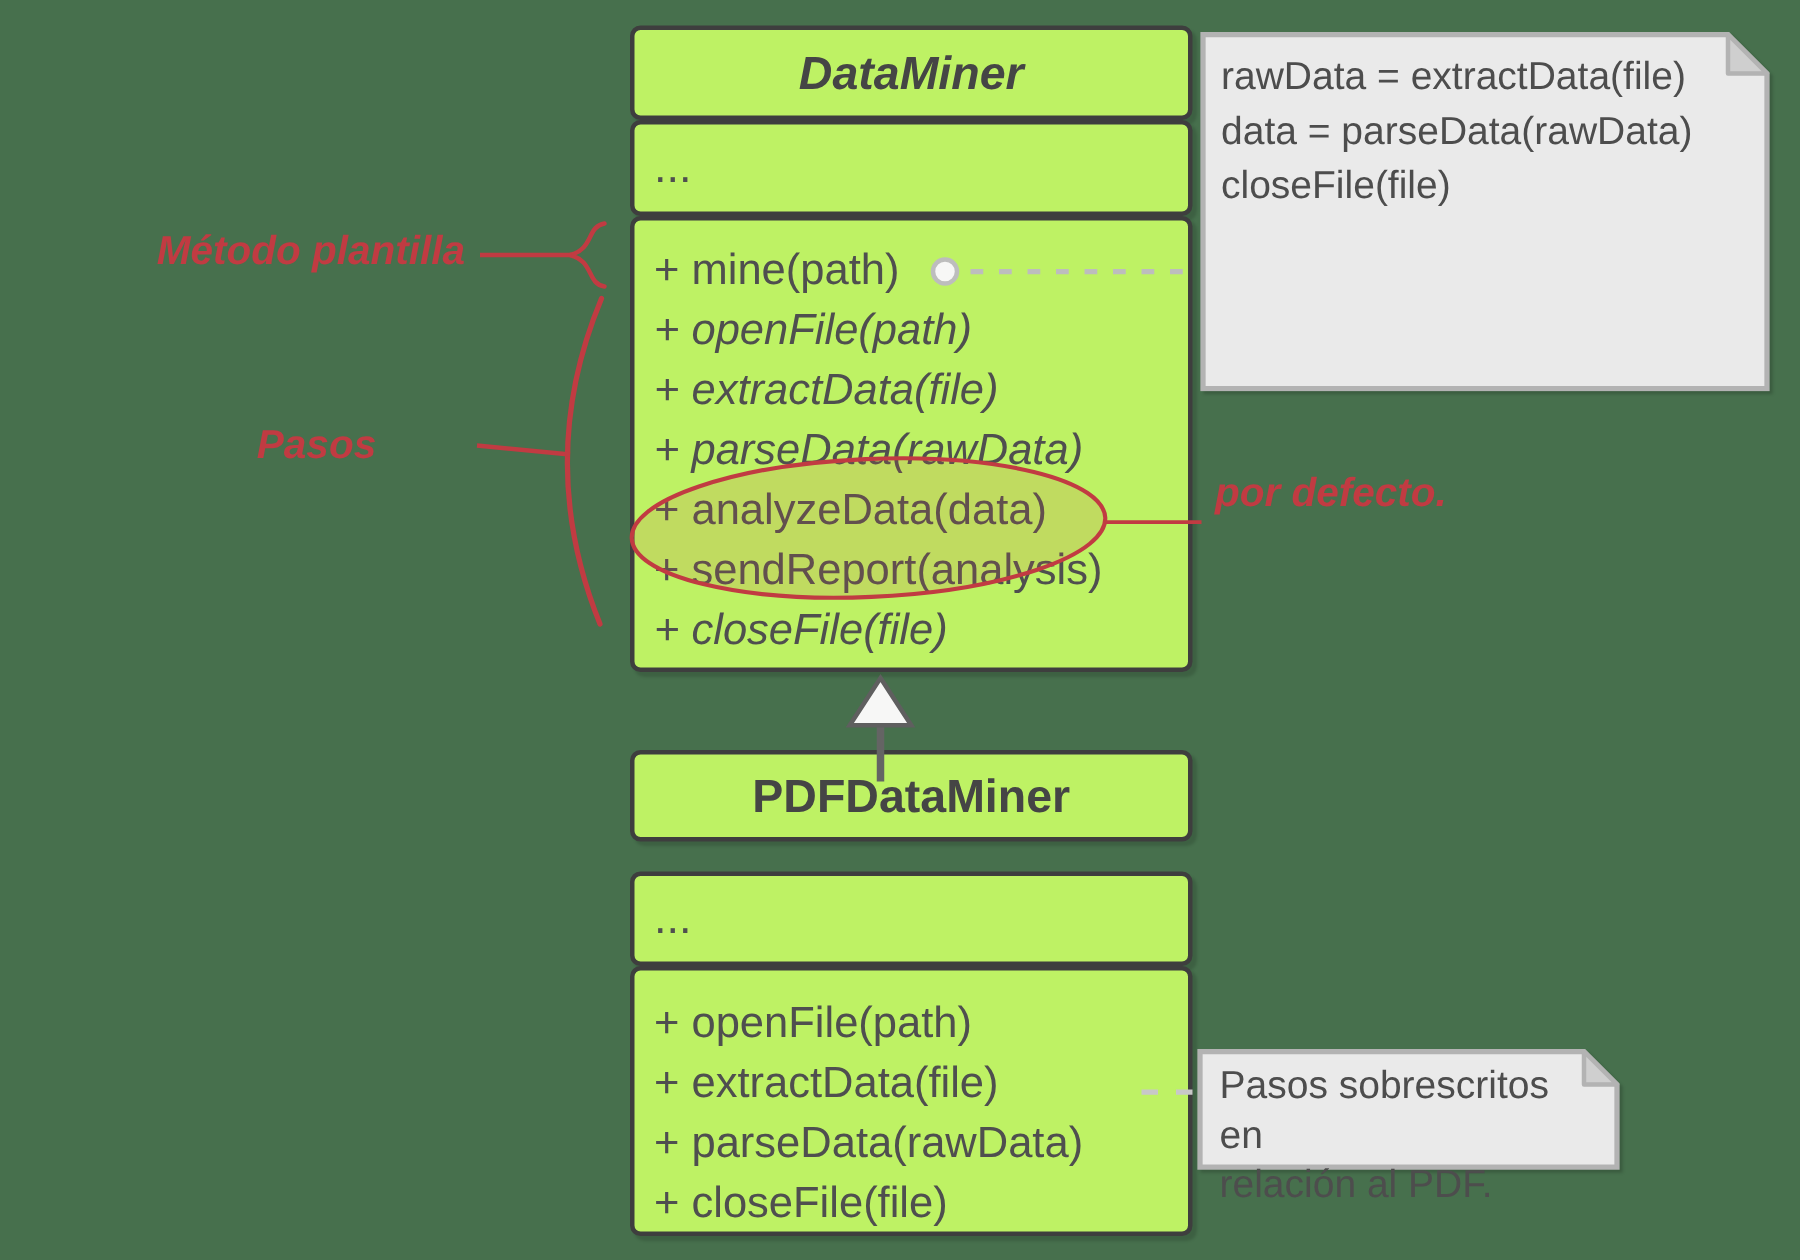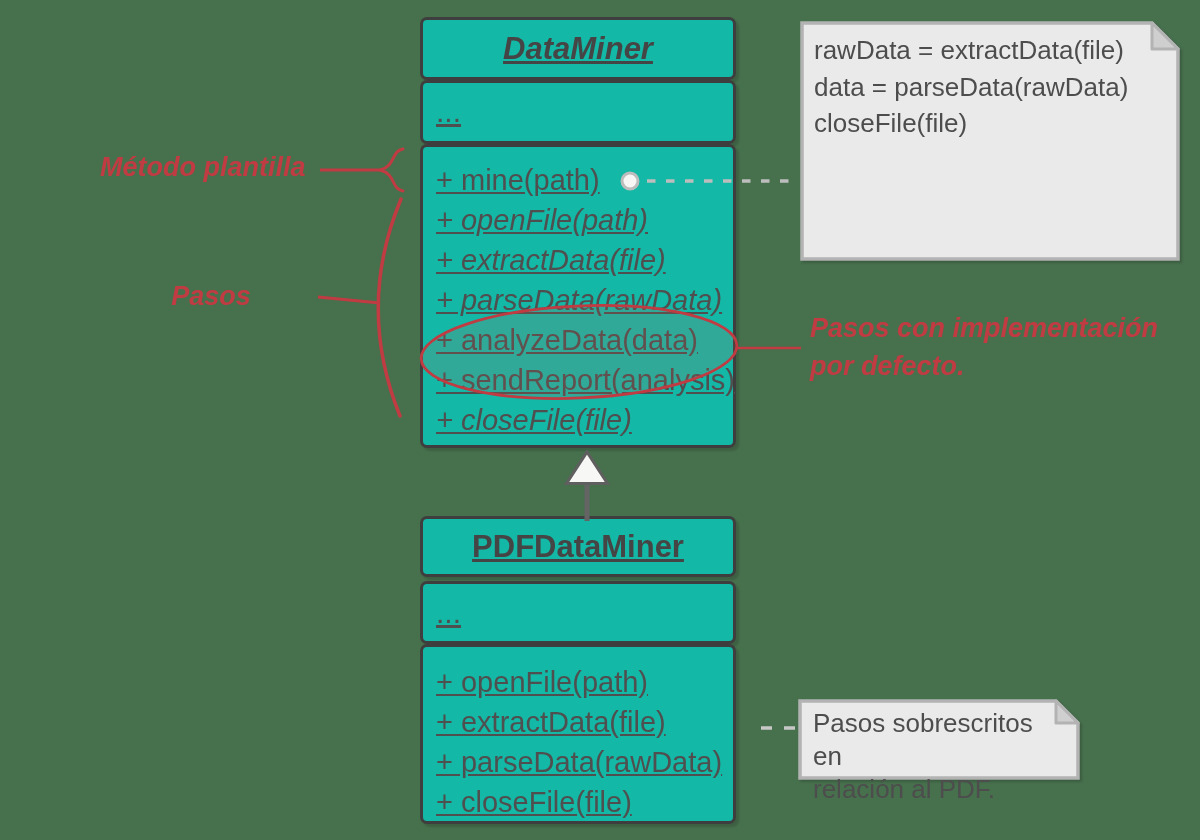--- a/index.html
+++ b/index.html
@@ -3,24 +3,23 @@
 <meta charset="utf-8">
 <style>
   html,body { margin:0; padding:0; }
   .stage {
     position:relative; width:1200px; height:840px;
     background:#47704d; overflow:hidden;
     font-family:"Liberation Sans", sans-serif;
   }
   
   .sec {
-    position:absolute; left:420px; width:316px; box-sizing:border-box;
-    background:#14b8a6; border:3px solid #3e3e3e; border-radius:7px;
+    position:absolute; left:420px; width:375px; box-sizing:border-box;
+    background:#bef264; border:3px solid #3e3e3e; border-radius:7px;
     box-shadow:3px 3px 2px rgba(0,0,0,0.14);
-    text-decoration:underline;
   }
   .cls-title {
     display:flex; align-items:center; justify-content:center;
     font-size:31px; font-weight:bold; color:#454545;
   }
   .cls-title.italic { font-style:italic; }
   .cls-ellipsis {
     display:flex; align-items:center;
     padding-left:13px; font-size:30px; color:#4f4f4f;
   }
@@ -34,21 +33,21 @@
   .note .note-text { position:relative; color:#4d4d4d; }
   .note-code { left:800px; top:21px; width:380px; height:240px; }
   .note-code .note-text { padding:11px 0 0 14px; font-size:26px; line-height:36.5px; }
   .note-pdf { left:798px; top:699px; width:263px; height:81px; }
   .note-pdf .note-text { padding:8px 0 0 15px; font-size:26px; line-height:33px; }
   
   .red-label {
     position:absolute; color:#c13b42; font-size:27px;
     font-weight:bold; font-style:italic; white-space:nowrap;
   }
-  .lbl-metodo { left:100px; top:152px; width:210px; }
+  .lbl-metodo { left:100px; top:152px; width:210px; text-align:right; }
   .lbl-pasos  { left:110px; top:281px; width:202px; text-align:center; }
   .lbl-default { left:810px; top:309px; width:340px; line-height:38px; }
   
   .overlay { position:absolute; left:0; top:0; pointer-events:none; }
 </style>
 </head>
 <body>
 
 <div class="stage">
 
@@ -61,21 +60,21 @@
   <div class="sec cls-methods" style="top:144px; height:304px;">
     <div class="mrow">+ mine(path)</div>
     <div class="mrow it">+ openFile(path)</div>
     <div class="mrow it">+ extractData(file)</div>
     <div class="mrow it">+ parseData(rawData)</div>
     <div class="mrow">+ analyzeData(data)</div>
     <div class="mrow">+ sendReport(analysis)</div>
     <div class="mrow it">+ closeFile(file)</div>
   </div>
 
-  <div class="sec cls-title" style="top:516px; height:61px;">
+  <div class="sec cls-title" style="top:500px; height:61px;">
     <span>PDFDataMiner</span>
   </div>
   <div class="sec cls-ellipsis" style="top:581px; height:63px;">
     <span>...</span>
   </div>
   <div class="sec cls-methods b2" style="top:644px; height:180px;">
     <div class="mrow">+ openFile(path)</div>
     <div class="mrow">+ extractData(file)</div>
     <div class="mrow">+ parseData(rawData)</div>
     <div class="mrow">+ closeFile(file)</div>
@@ -100,21 +99,20 @@
     </svg>
     <div class="note-text">
       <div>Pasos sobrescritos en</div>
       <div>relación al PDF.</div>
     </div>
   </div>
 
   <div class="red-label lbl-metodo">Método plantilla</div>
   <div class="red-label lbl-pasos">Pasos</div>
   <div class="red-label lbl-default">
-    <div>Pasos con implementación</div>
     <div>por defecto.</div>
   </div>
 
   <svg class="overlay" width="1200" height="840" viewBox="0 0 1200 840">
 
     <line x1="587" y1="484" x2="587" y2="521" stroke="#646464" stroke-width="5"></line>
     <path d="M587,452 L607.5,483.5 L566.5,483.5 Z" fill="#f7f7f6" stroke="#5f5f5f" stroke-width="3"></path>
 
     <circle cx="630" cy="181" r="8" fill="#f7f7f6" stroke="#bdbdbd" stroke-width="3"></circle>
     <line x1="647" y1="181" x2="799" y2="181" stroke="#bdbdbd" stroke-width="3.5" stroke-dasharray="8.5 10.5"></line>

